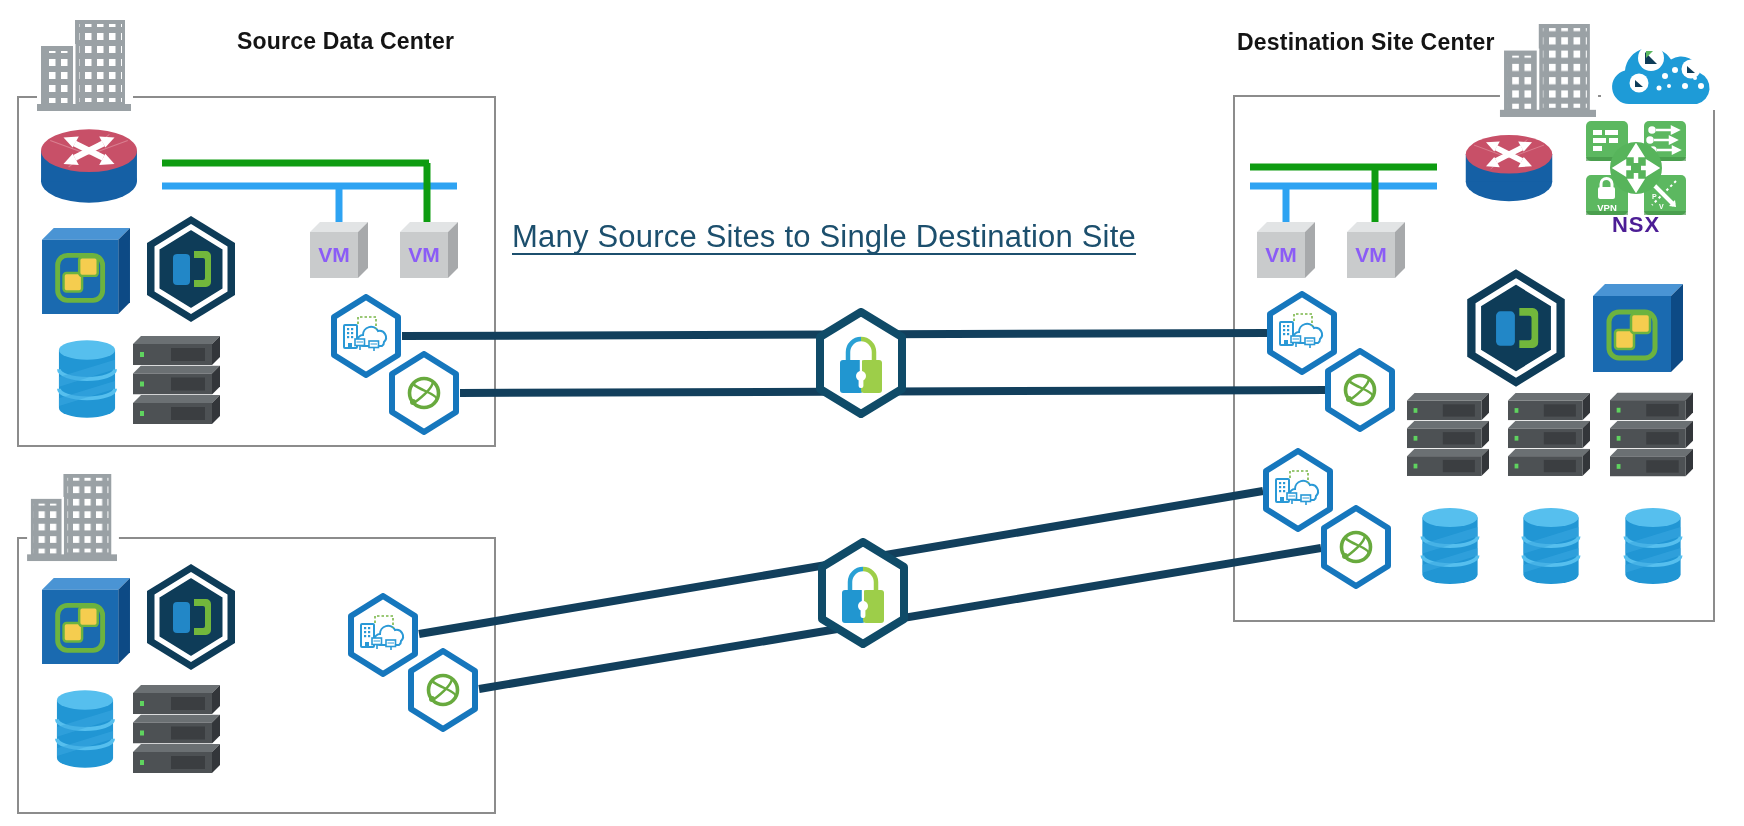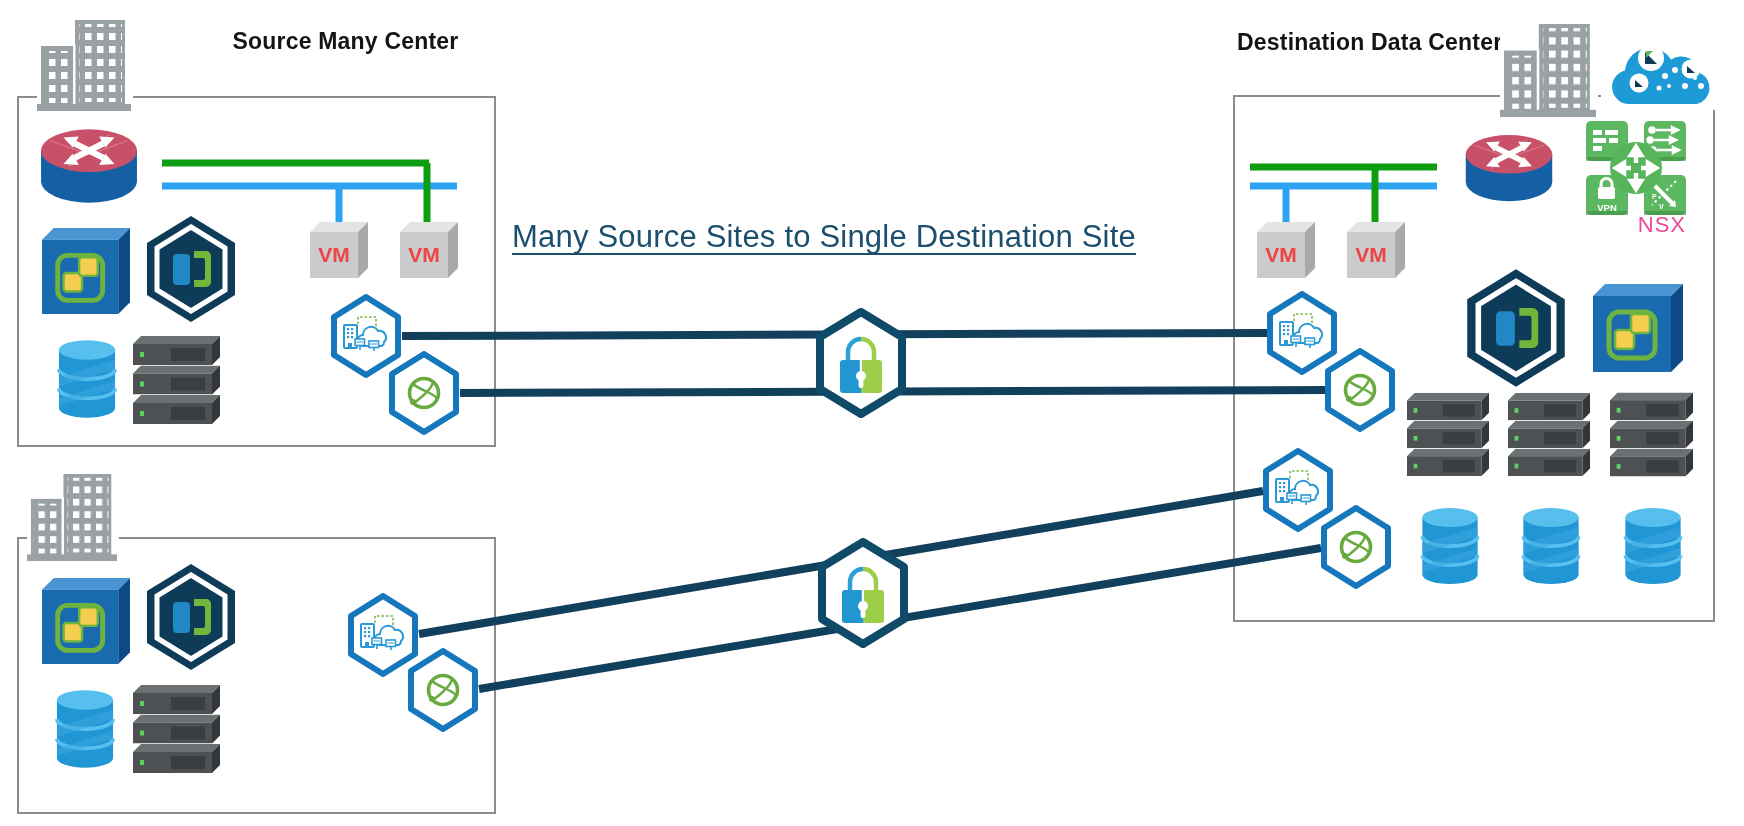--- a/index.html
+++ b/index.html
@@ -6,23 +6,23 @@
   body { font-family:"Liberation Sans", sans-serif; }
   .canvas { position:relative; width:1744px; height:826px; background:#fff; overflow:hidden; }
   .site-box { position:absolute; border:2px solid #8c8c8c; background:transparent; }
   .box-title { position:absolute; font-weight:bold; font-size:23px; color:#141414; line-height:28px; letter-spacing:0.2px; }
   .box-title.centered { text-align:center; }
   .diagram-title { position:absolute; font-size:31px; color:#1c4f6d; letter-spacing:0.2px;
                    text-decoration:underline; text-underline-offset:6px; text-decoration-thickness:2px; }
   .vm-cube { position:absolute; width:58px; height:56px; }
   .vm-cube svg { position:absolute; left:0; top:0; }
   .vm-label { position:absolute; left:0; top:10px; width:48px; height:46px; line-height:46px;
-              text-align:center; font-weight:bold; font-size:21px; color:#ef4444; }
-  .nsx-label { position:absolute; text-align:right; font-weight:normal; font-size:22px;
-               color:#ec4899; letter-spacing:1px; }
+              text-align:center; font-weight:bold; font-size:21px; color:#8b5cf6; }
+  .nsx-label { position:absolute; text-align:center; font-weight:bold; font-size:22px;
+               color:#4c1d95; letter-spacing:1px; }
   svg.icon { position:absolute; overflow:visible; }
   #lines { position:absolute; left:0; top:0; }
   .hidden-defs { position:absolute; width:0; height:0; overflow:hidden; }
 </style>
 </head>
 <body>
 
 <div class="canvas">
 
   <svg class="hidden-defs" aria-hidden="true">
@@ -188,24 +188,24 @@
     <line x1="1375" y1="167" x2="1375" y2="222" stroke="#0e9c11" stroke-width="7"></line>
 
     <line x1="402" y1="336" x2="1267" y2="333" stroke="#123f5c" stroke-width="8"></line>
     <line x1="460" y1="393" x2="1325" y2="390" stroke="#123f5c" stroke-width="8"></line>
 
     <line x1="419" y1="634" x2="1263" y2="491" stroke="#123f5c" stroke-width="8"></line>
     <line x1="479" y1="689" x2="1321" y2="548" stroke="#123f5c" stroke-width="8"></line>
   </svg>
 
   <div class="box-title centered" style="left:203px; top:27px; width:285px;">
-    <div>Source Many Center</div>
+    <div>Source Data Center</div>
   </div>
   <div class="box-title" style="left:1237px; top:28px; width:320px;">
-    <div>Destination Data Center</div>
+    <div>Destination Site Center</div>
   </div>
   <div class="diagram-title" style="left:512px; top:219px;">Many Source Sites to Single Destination Site</div>
 
   <svg class="icon" style="left:36px; top:20px;" width="98" height="92">
       <use href="#sym-bldg"></use>
     </svg>
   <svg class="icon" style="left:26px; top:474px;" width="94" height="88">
       <use href="#sym-bldg"></use>
     </svg>
   <svg class="icon" style="left:1498px; top:24px;" width="102" height="94">

